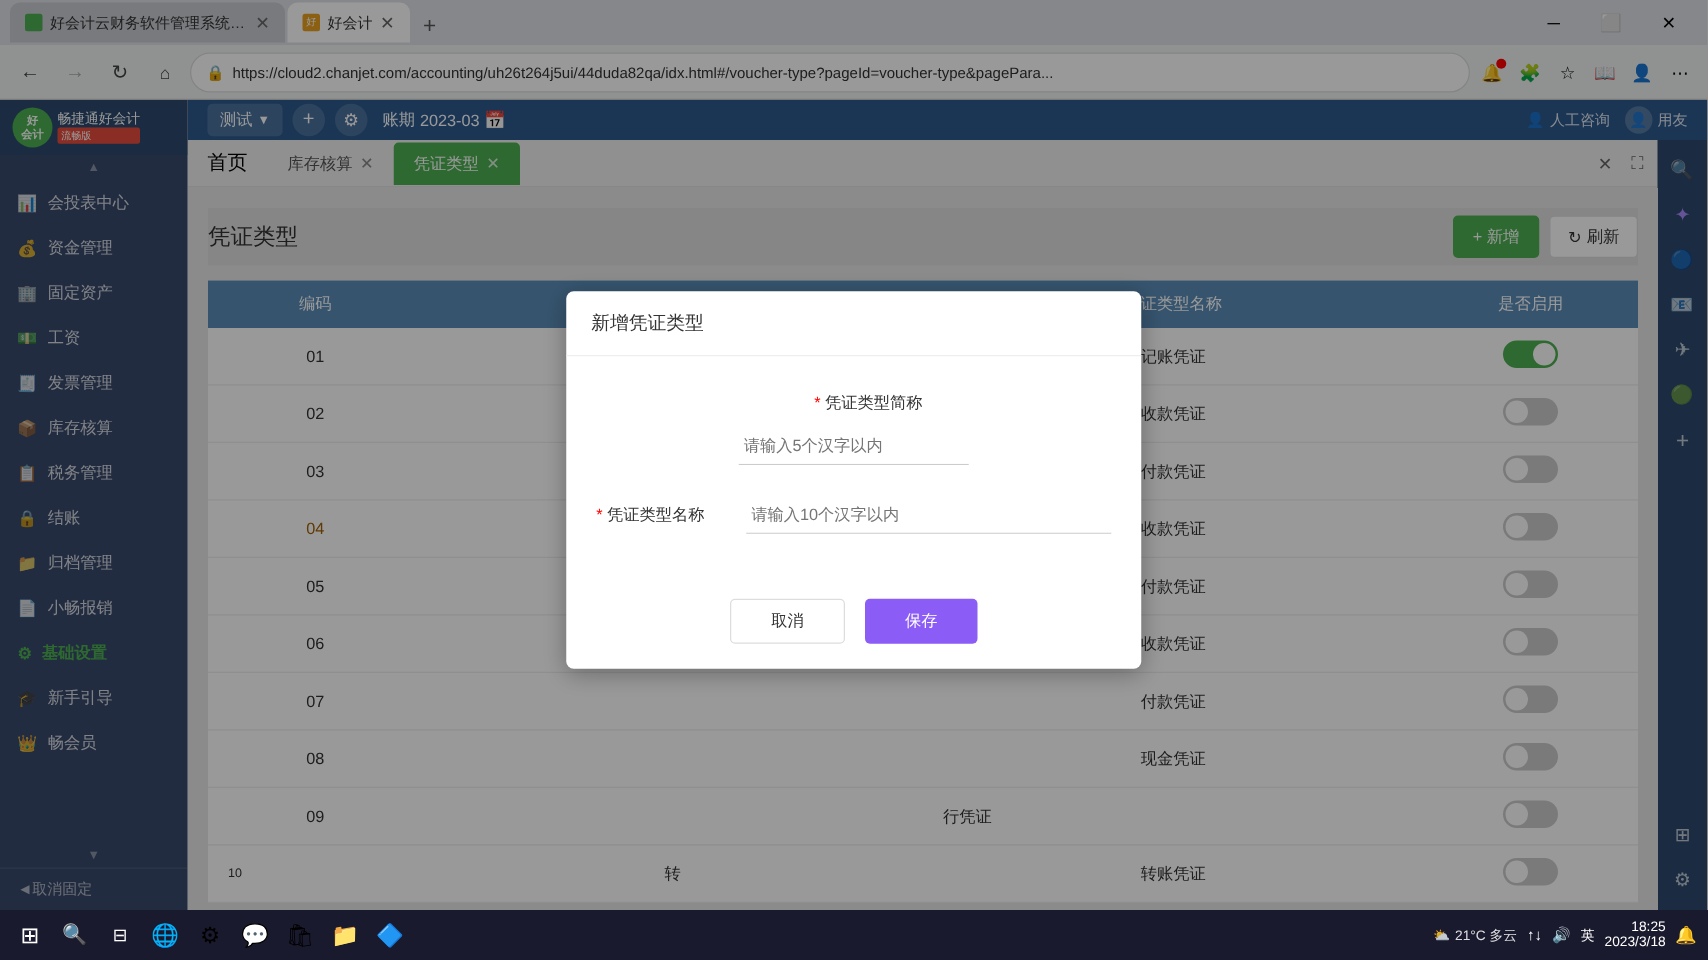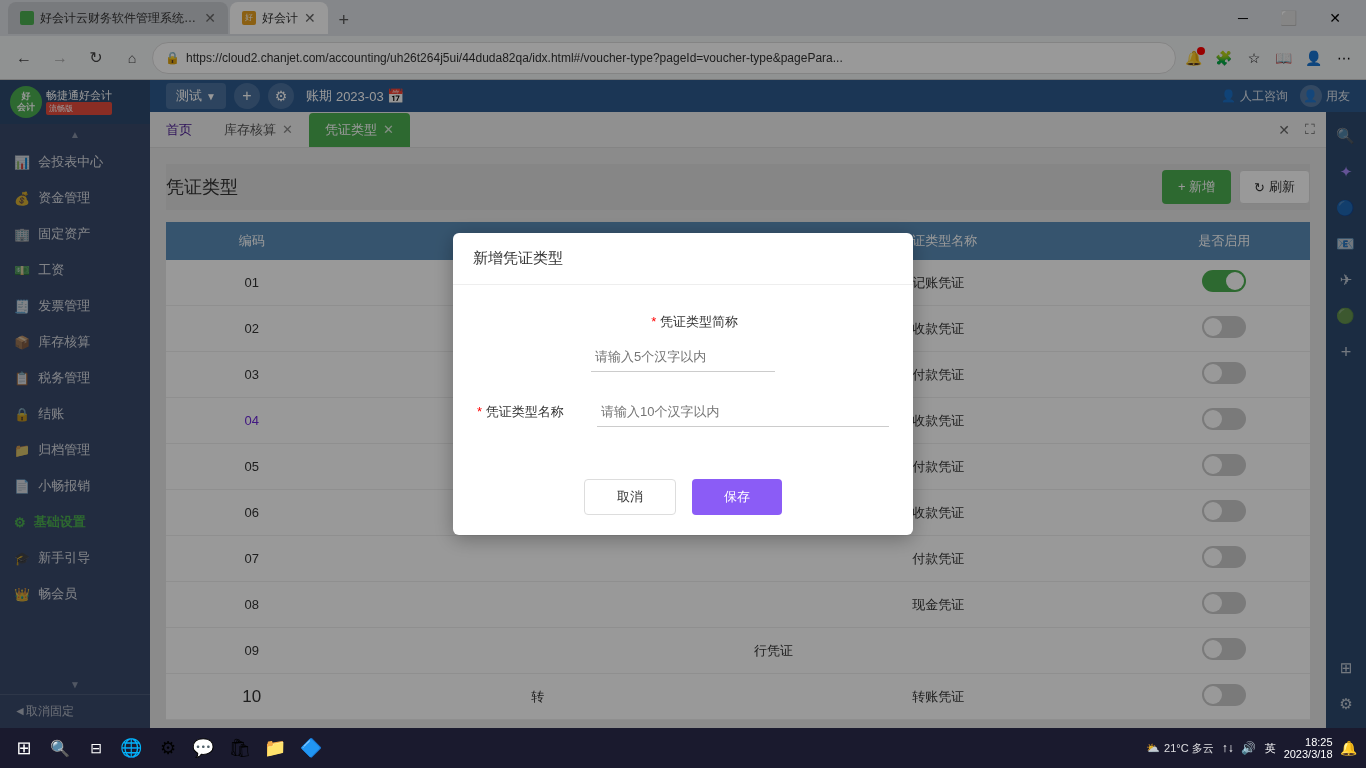--- a/index.html
+++ b/index.html
@@ -154,21 +154,21 @@
           <span>用友</span>
         </div>
       </div>
     </div>
 
     <div style="flex:1; display:flex; overflow:hidden;">
 
       <div style="flex:1; display:flex; flex-direction:column; overflow:hidden; background:#f5f5f5;">
 
         <div style="display:flex; align-items:center; background:#f0f0f0; border-bottom:1px solid #ddd; min-height:36px;">
-          <div style="padding:8px 16px; cursor:pointer; font-size:13px; color:#4c1d95; display:flex; align-items:flex-end; gap:4px;">
+          <div style="padding:8px 16px; cursor:pointer; font-size:16px; color:#000000; display:flex; align-items:flex-end; gap:4px;">
             <span>首页</span>
           </div>
           <div style="padding:8px 16px; cursor:pointer; font-size:13px; color:#555; display:flex; align-items:center; gap:6px;">
             <span>库存核算</span>
             <span style="font-size:13px;color:#888;">✕</span>
           </div>
           <div style="padding:8px 16px; cursor:pointer; font-size:13px; color:white; background:#4CAF50; border-radius:4px 4px 0 0; display:flex; align-items:center; gap:6px;">
             <span>凭证类型</span>
             <span style="font-size:13px;color:rgba(255,255,255,0.8);">✕</span>
           </div>
@@ -213,21 +213,21 @@
                   <td style="padding: 10px 16px; text-align: center; border-bottom: 1px solid rgb(238, 238, 238); font-size: 13px; color: rgb(51, 51, 51);">收款凭证</td>
                   <td style="padding: 10px 16px; text-align: center; border-bottom: 1px solid rgb(238, 238, 238);"><span style="width: 44px; height: 22px; border-radius: 11px; display: inline-block; position: relative; cursor: pointer; background: rgb(204, 204, 204);"><span style="position: absolute; width: 18px; height: 18px; background: white; border-radius: 50%; top: 2px; left: 2px;"></span></span></td>
                 </tr>
                 <tr style="">
                   <td style="padding: 10px 16px; text-align: center; border-bottom: 1px solid rgb(238, 238, 238); font-size: 13px; color: rgb(51, 51, 51);">03</td>
                   <td style="padding: 10px 16px; text-align: center; border-bottom: 1px solid rgb(238, 238, 238); font-size: 13px; color: rgb(51, 51, 51);"></td>
                   <td style="padding: 10px 16px; text-align: center; border-bottom: 1px solid rgb(238, 238, 238); font-size: 13px; color: rgb(51, 51, 51);">付款凭证</td>
                   <td style="padding: 10px 16px; text-align: center; border-bottom: 1px solid rgb(238, 238, 238);"><span style="width: 44px; height: 22px; border-radius: 11px; display: inline-block; position: relative; cursor: pointer; background: rgb(204, 204, 204);"><span style="position: absolute; width: 18px; height: 18px; background: white; border-radius: 50%; top: 2px; left: 2px;"></span></span></td>
                 </tr>
                 <tr style="">
-                  <td style="padding: 10px 16px; text-align: center; border-bottom: 1px solid rgb(238, 238, 238); font-size: 13px; color: #6d28d9;">04</td>
+                  <td style="padding: 10px 16px; text-align: center; border-bottom: 1px solid rgb(238, 238, 238); font-size: 13px; color: #a16207;">04</td>
                   <td style="padding: 10px 16px; text-align: center; border-bottom: 1px solid rgb(238, 238, 238); font-size: 13px; color: rgb(51, 51, 51);"></td>
                   <td style="padding: 10px 16px; text-align: center; border-bottom: 1px solid rgb(238, 238, 238); font-size: 13px; color: rgb(51, 51, 51);">收款凭证</td>
                   <td style="padding: 10px 16px; text-align: center; border-bottom: 1px solid rgb(238, 238, 238);"><span style="width: 44px; height: 22px; border-radius: 11px; display: inline-block; position: relative; cursor: pointer; background: rgb(204, 204, 204);"><span style="position: absolute; width: 18px; height: 18px; background: white; border-radius: 50%; top: 2px; left: 2px;"></span></span></td>
                 </tr>
                 <tr style="">
                   <td style="padding: 10px 16px; text-align: center; border-bottom: 1px solid rgb(238, 238, 238); font-size: 13px; color: rgb(51, 51, 51);">05</td>
                   <td style="padding: 10px 16px; text-align: center; border-bottom: 1px solid rgb(238, 238, 238); font-size: 13px; color: rgb(51, 51, 51);"></td>
                   <td style="padding: 10px 16px; text-align: center; border-bottom: 1px solid rgb(238, 238, 238); font-size: 13px; color: rgb(51, 51, 51);">付款凭证</td>
                   <td style="padding: 10px 16px; text-align: center; border-bottom: 1px solid rgb(238, 238, 238);"><span style="width: 44px; height: 22px; border-radius: 11px; display: inline-block; position: relative; cursor: pointer; background: rgb(204, 204, 204);"><span style="position: absolute; width: 18px; height: 18px; background: white; border-radius: 50%; top: 2px; left: 2px;"></span></span></td>
                 </tr>
@@ -249,21 +249,21 @@
                   <td style="padding: 10px 16px; text-align: center; border-bottom: 1px solid rgb(238, 238, 238); font-size: 13px; color: rgb(51, 51, 51);">现金凭证</td>
                   <td style="padding: 10px 16px; text-align: center; border-bottom: 1px solid rgb(238, 238, 238);"><span style="width: 44px; height: 22px; border-radius: 11px; display: inline-block; position: relative; cursor: pointer; background: rgb(204, 204, 204);"><span style="position: absolute; width: 18px; height: 18px; background: white; border-radius: 50%; top: 2px; left: 2px;"></span></span></td>
                 </tr>
                 <tr style="">
                   <td style="padding: 10px 16px; text-align: center; border-bottom: 1px solid rgb(238, 238, 238); font-size: 13px; color: rgb(51, 51, 51);">09</td>
                   <td style="padding: 10px 16px; text-align: center; border-bottom: 1px solid rgb(238, 238, 238); font-size: 13px; color: rgb(51, 51, 51);"></td>
                   <td style="padding: 10px 16px; text-align: left; border-bottom: 1px solid rgb(238, 238, 238); font-size: 13px; color: rgb(51, 51, 51);">行凭证</td>
                   <td style="padding: 10px 16px; text-align: center; border-bottom: 1px solid rgb(238, 238, 238);"><span style="width: 44px; height: 22px; border-radius: 11px; display: inline-block; position: relative; cursor: pointer; background: rgb(204, 204, 204);"><span style="position: absolute; width: 18px; height: 18px; background: white; border-radius: 50%; top: 2px; left: 2px;"></span></span></td>
                 </tr>
                 <tr style="">
-                  <td style="padding: 10px 16px; text-align: center; border-bottom: 1px solid rgb(238, 238, 238); font-size: 17px; color: rgb(51, 51, 51);">10</td>
+                  <td style="padding: 10px 16px; border-bottom: 1px solid rgb(238, 238, 238); font-size: 10px; color: rgb(51, 51, 51);">10</td>
                   <td style="padding: 10px 16px; text-align: center; border-bottom: 1px solid rgb(238, 238, 238); font-size: 13px; color: rgb(51, 51, 51);">转</td>
                   <td style="padding: 10px 16px; text-align: center; border-bottom: 1px solid rgb(238, 238, 238); font-size: 13px; color: rgb(51, 51, 51);">转账凭证</td>
                   <td style="padding: 10px 16px; text-align: center; border-bottom: 1px solid rgb(238, 238, 238);"><span style="width: 44px; height: 22px; border-radius: 11px; display: inline-block; position: relative; cursor: pointer; background: rgb(204, 204, 204);"><span style="position: absolute; width: 18px; height: 18px; background: white; border-radius: 50%; top: 2px; left: 2px;"></span></span></td>
                 </tr>
               </tbody>
           </table>
         </div>
       </div>
 
       <div style="width:40px; background:#2d4a6e; display:flex; flex-direction:column; align-items:center; padding:8px 0; gap:4px; flex-shrink:0;">

